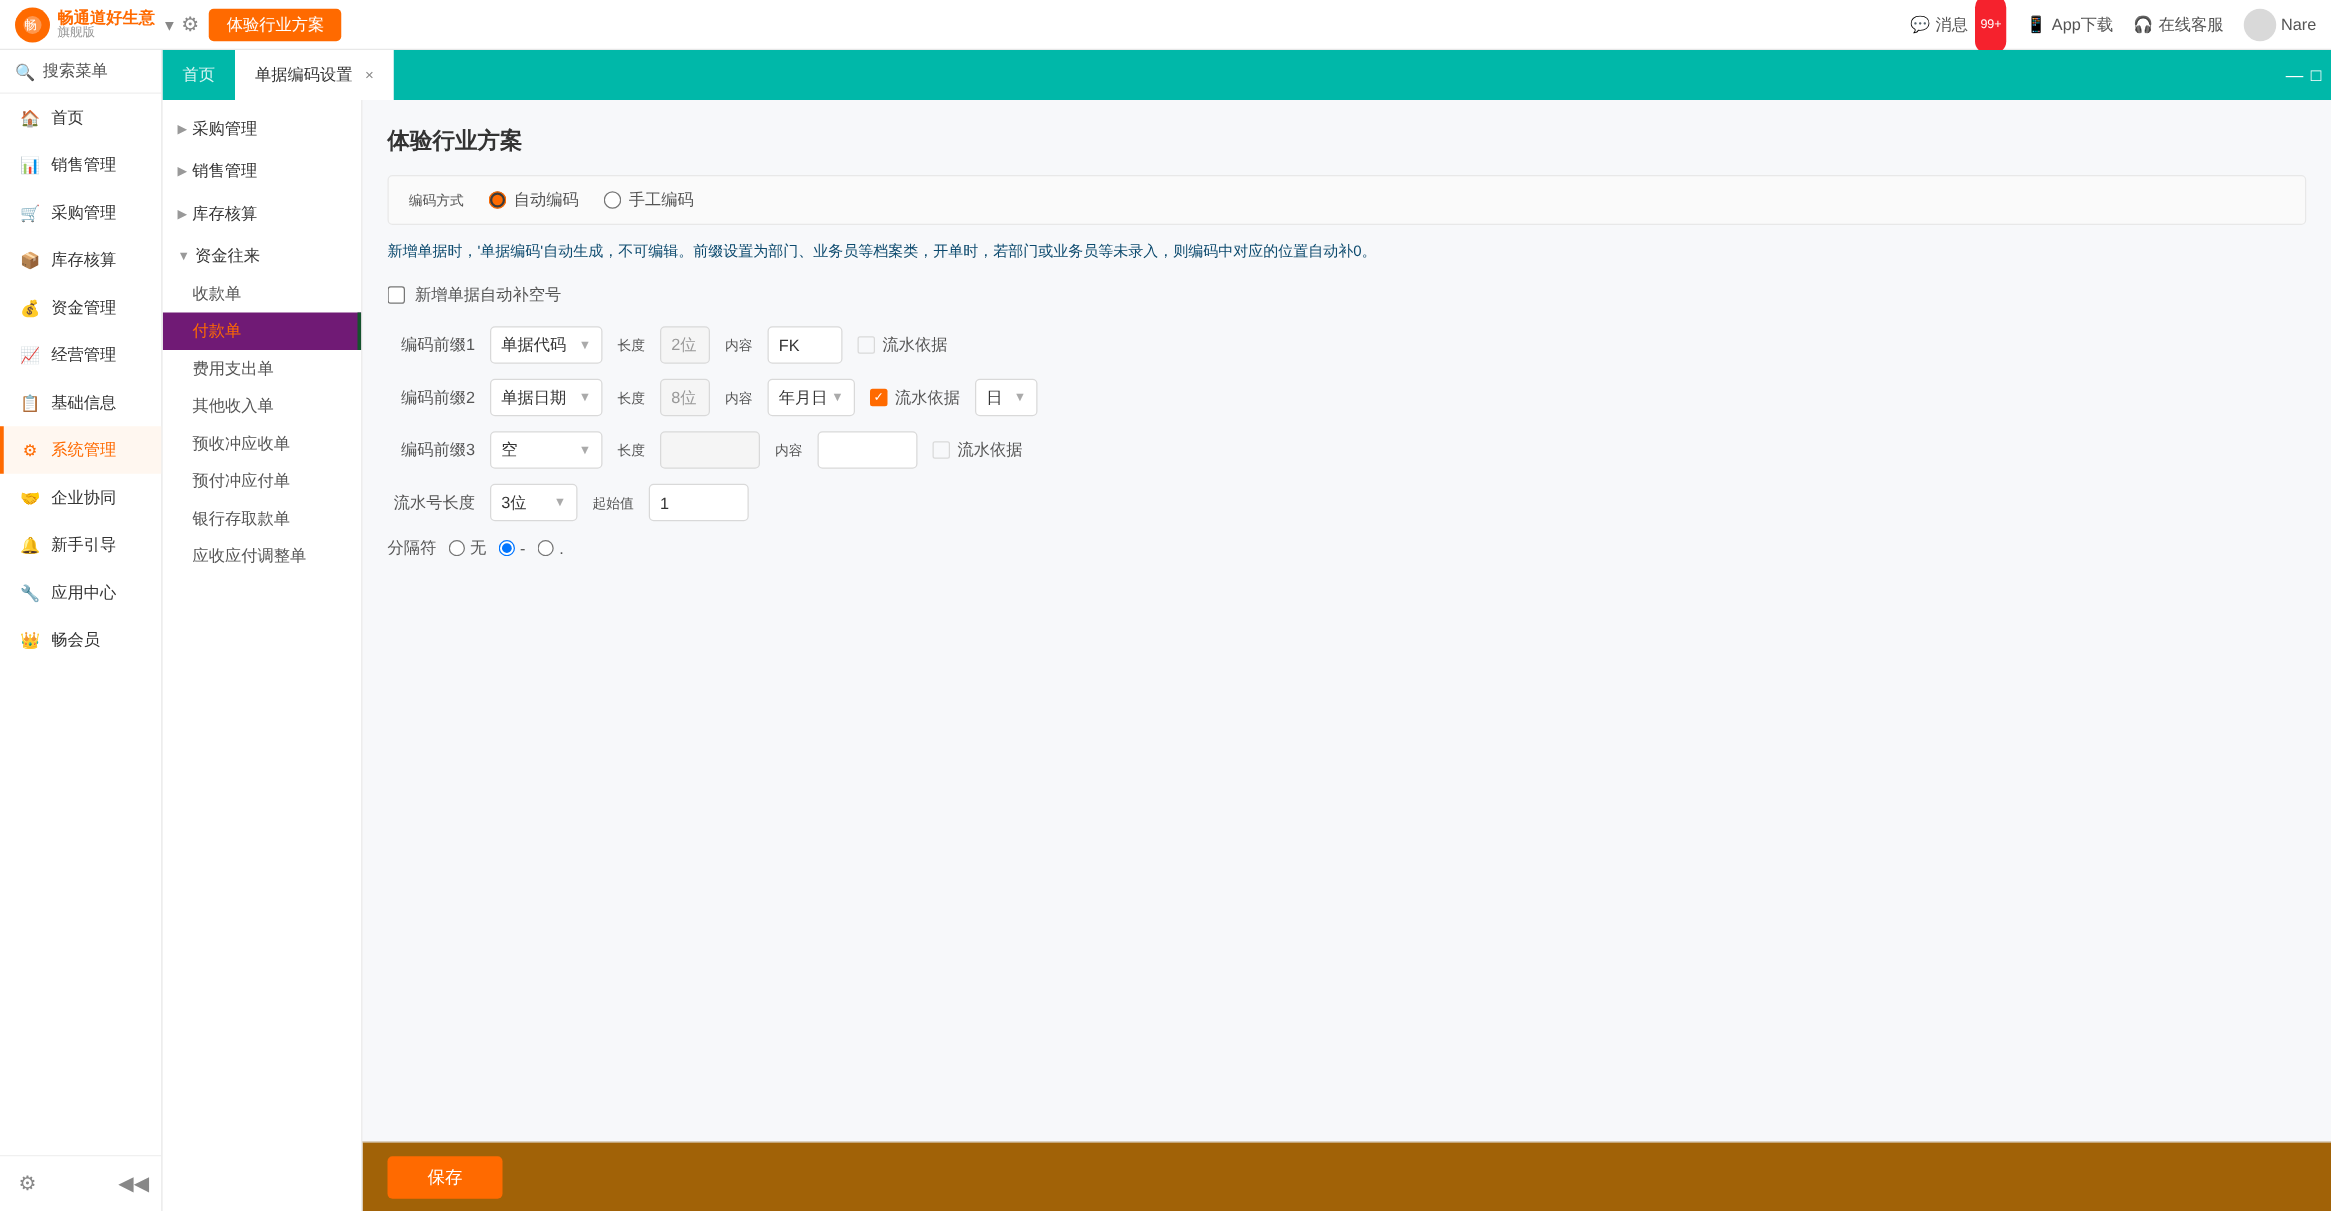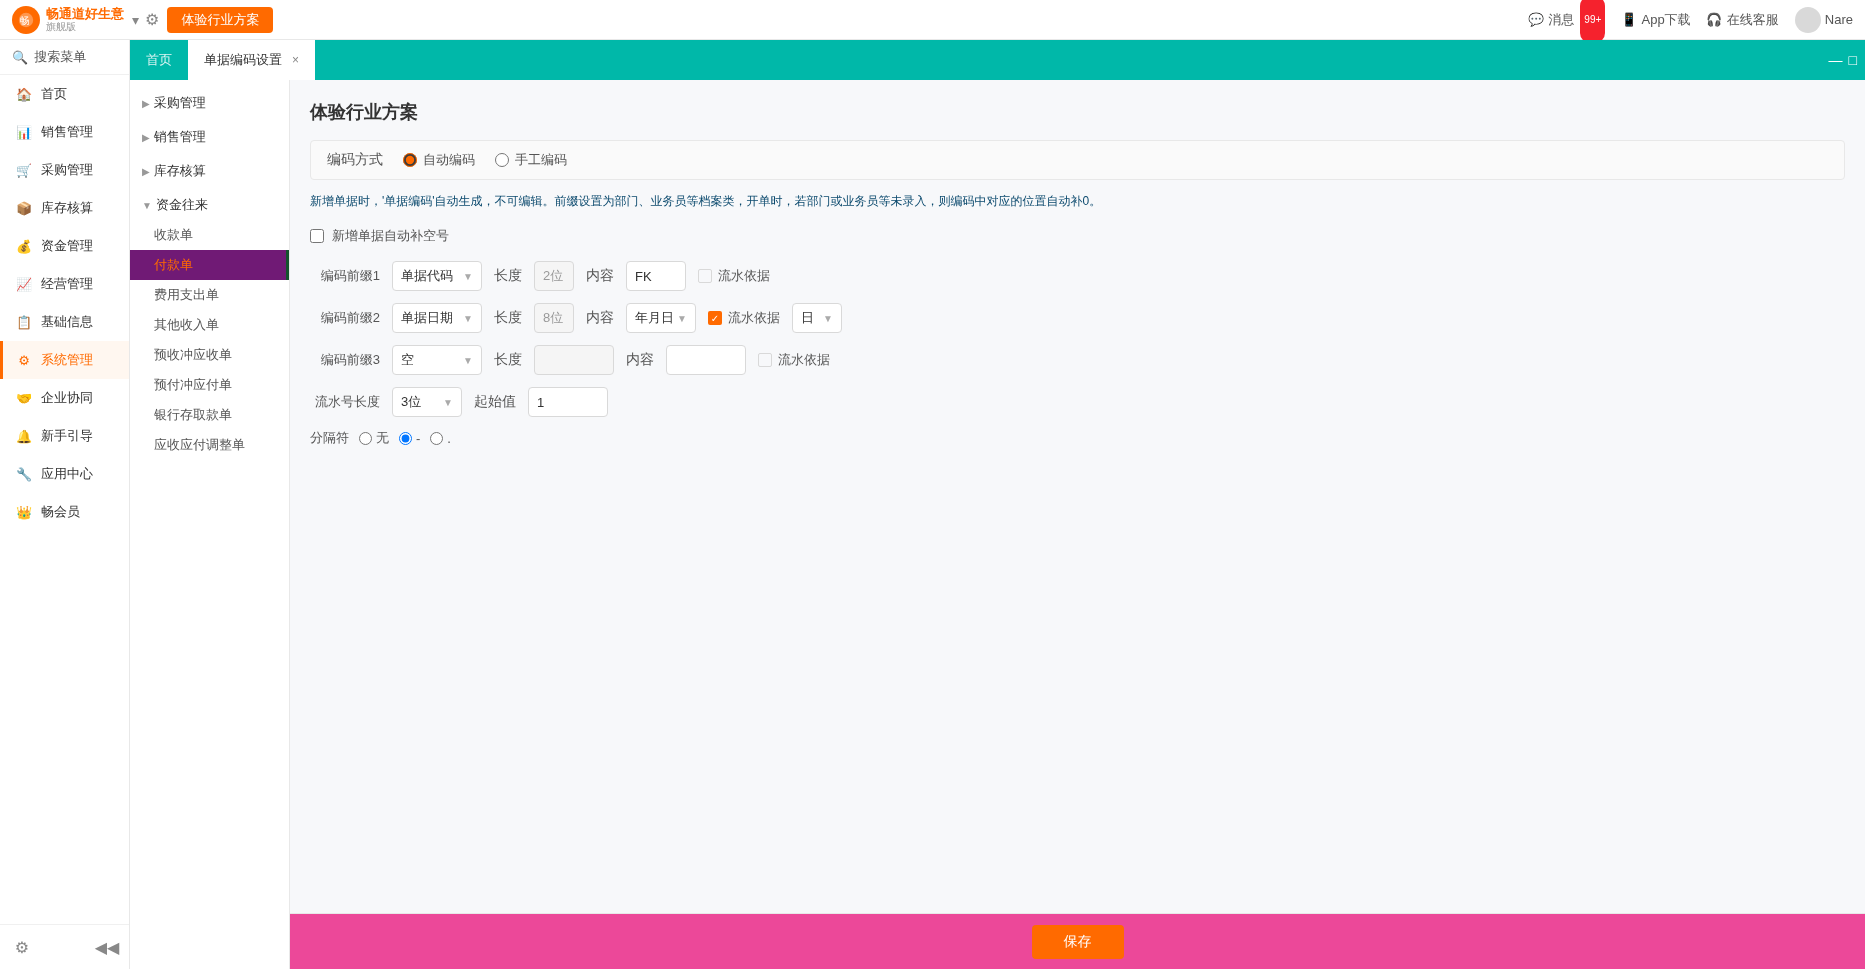--- a/index.html
+++ b/index.html
@@ -111,35 +111,35 @@
     .form-select .arrow { color: #aaa; font-size: 10px; }
     .form-input {
       height: 30px; border: 1px solid #d9d9d9; border-radius: 4px; background: #f5f5f5;
       padding: 0 8px; font-size: 13px; color: #999; min-width: 40px; display: flex; align-items: center;
     }
     .form-text-input {
       height: 30px; border: 1px solid #d9d9d9; border-radius: 4px;
       padding: 0 8px; font-size: 13px; color: #333; min-width: 60px;
       background: #fff; display: flex; align-items: center;
     }
-    .content-label { color: #555; font-size: 14px; }
+    .content-label { color: #555; font-size: 11px; }
     .content-value { border: 1px solid #d9d9d9; border-radius: 4px; padding: 0 8px; height: 30px; display: flex; align-items: center; font-size: 13px; color: #333; background: #fff; min-width: 60px; }
     .serial-check { display: flex; align-items: center; gap: 6px; font-size: 13px; color: #555; }
     .cb-checked { width: 14px; height: 14px; background: #ff6a00; border-radius: 2px; display: flex; align-items: center; justify-content: center; }
     .cb-checked::after { content: '✓'; color: white; font-size: 10px; }
     .cb-unchecked { width: 14px; height: 14px; border: 1px solid #d9d9d9; border-radius: 2px; }
 
     
     .sep-row { display: flex; align-items: center; gap: 10px; font-size: 13px; color: #555; margin-top: 8px; }
     .sep-radio { display: flex; align-items: center; gap: 4px; cursor: pointer; }
 
     
     .bottom-bar {
-      height: 56px; background: #ec4899; border-top: 1px solid #e8e8e8;
-      display: flex; align-items: center; justify-content: center; padding: 0 20px;
+      height: 56px; background: #a16207; border-top: 1px solid #e8e8e8;
+      display: flex; align-items: center; justify-content: flex-start; padding: 0 20px;
       flex-shrink: 0;
     }
     .save-btn {
       padding: 8px 32px; background: #ff6a00; color: white; border: none;
       border-radius: 4px; font-size: 14px; cursor: pointer;
     }
   </style>
 </head>
 <body>
 

